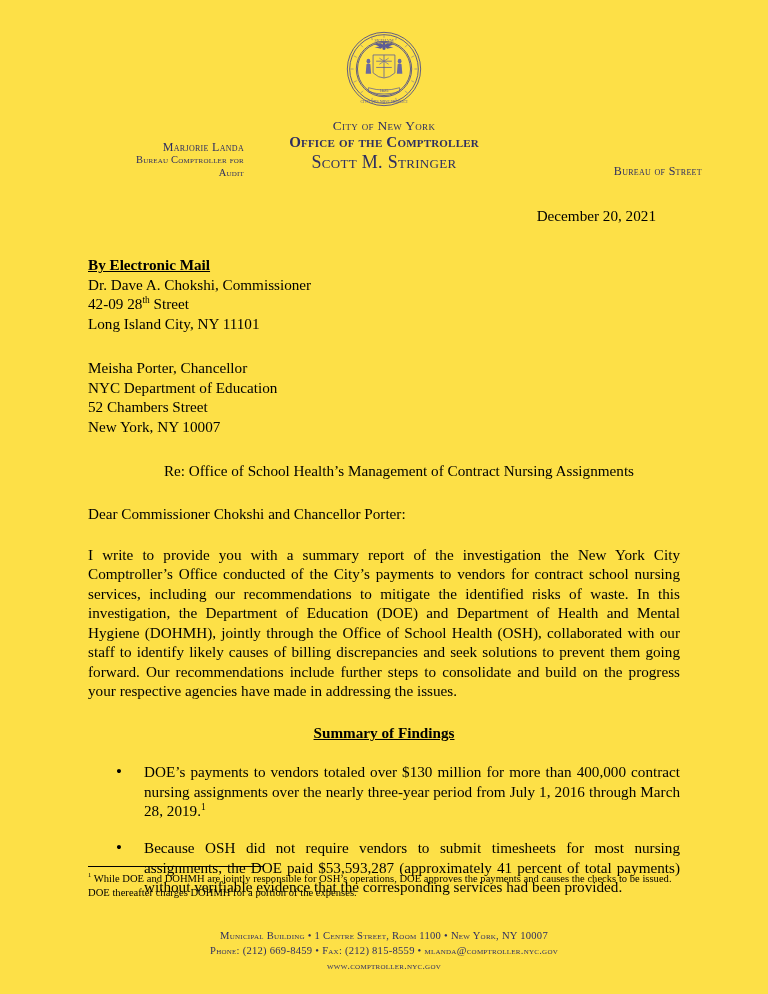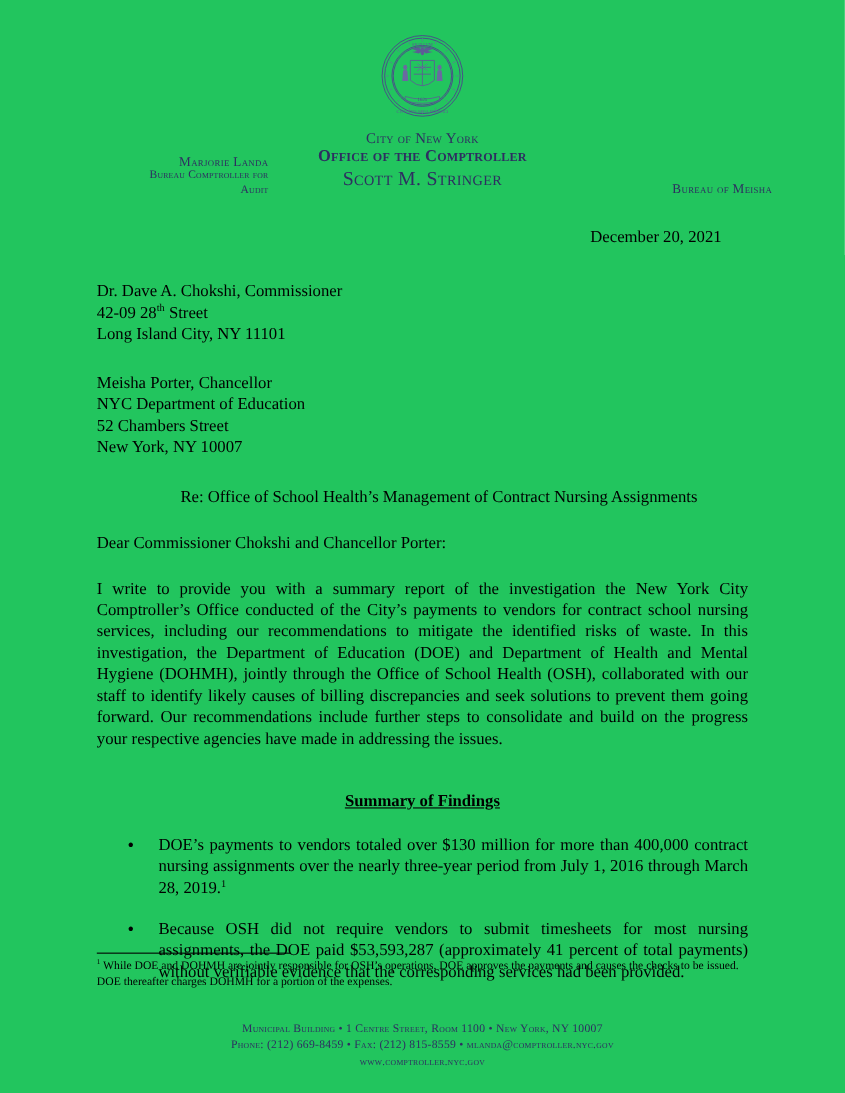--- a/index.html
+++ b/index.html
@@ -11,21 +11,21 @@
     width: 768px;
     height: 994px;
     position: relative;
     font-family: "Liberation Serif", "DejaVu Serif", serif;
     color: #000000;
     overflow: hidden;
   }
   .page {
     position: absolute;
     inset: 0;
-    background: #22c55e;
+    background: #fde047;
     box-sizing: border-box;
   }
 
   
   .letterhead {
     position: absolute;
     left: 0;
     top: 0;
     width: 768px;
     height: 196px;
@@ -117,21 +117,21 @@
   .addr-block { margin: 0 0 25px 0; }
   sup { font-size: 0.62em; vertical-align: super; line-height: 0; }
 
   .re-line {
     margin: 0 0 23px 0;
     text-align: center;
     padding-left: 30px;
   }
   .salutation { margin: 0 0 22px 0; }
   .para {
-    margin: 0 0 38px 0;
+    margin: 0 0 22px 0;
     text-align: justify;
     text-justify: inter-word;
   }
   .section-heading {
     margin: 0 0 20px 0;
     text-align: center;
     font-weight: bold;
     text-decoration: underline;
   }
   ul.findings {
@@ -259,28 +259,29 @@
       <div class="ch-line2">Office of the Comptroller</div>
       <div class="ch-line3">Scott M. Stringer</div>
     </div>
 
     <div class="left-head">
       <div class="lh-name">Marjorie Landa</div>
       <div class="lh-title">Bureau Comptroller for</div>
       <div class="lh-title">Audit</div>
     </div>
 
-    <div class="right-head">Bureau of Meisha</div>
+    <div class="right-head">Bureau of Street</div>
   </div>
 
   <div class="body-wrap">
 
     <div class="date-line">December 20, 2021</div>
 
     <div class="addr-block">
+      <div class="addr-heading">By Electronic Mail</div>
       <div class="addr-line">Dr. Dave A. Chokshi, Commissioner</div>
       <div class="addr-line">
         <span>42-09 28</span><sup>th</sup><span> Street</span>
       </div>
       <div class="addr-line">Long Island City, NY 11101</div>
     </div>
 
     <div class="addr-block">
       <div class="addr-line">Meisha Porter, Chancellor</div>
       <div class="addr-line">NYC Department of Education</div>

